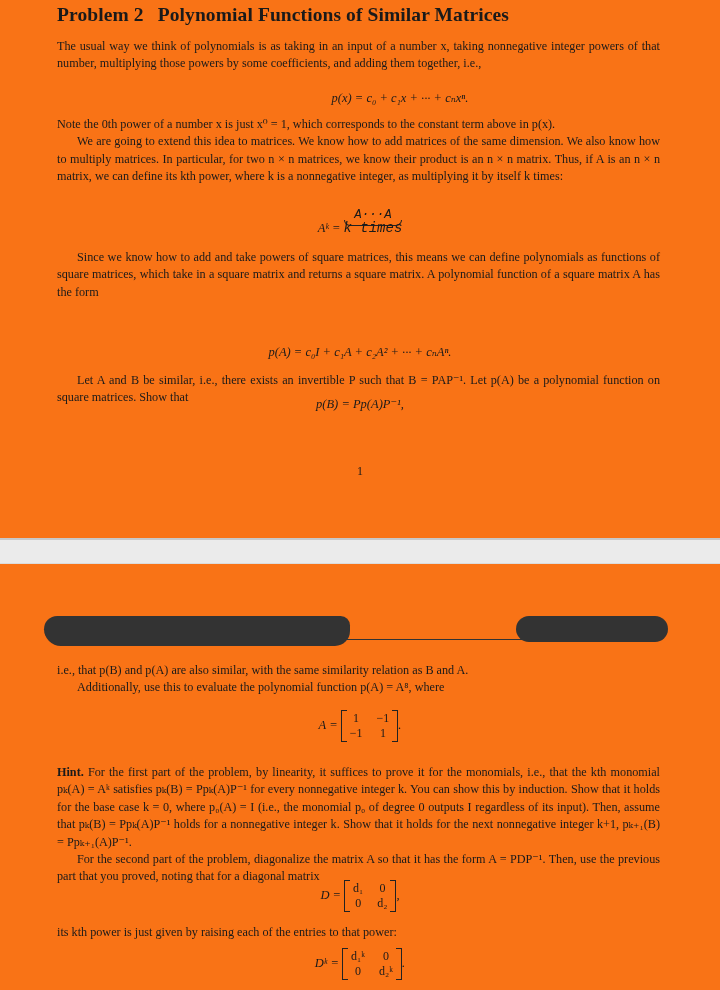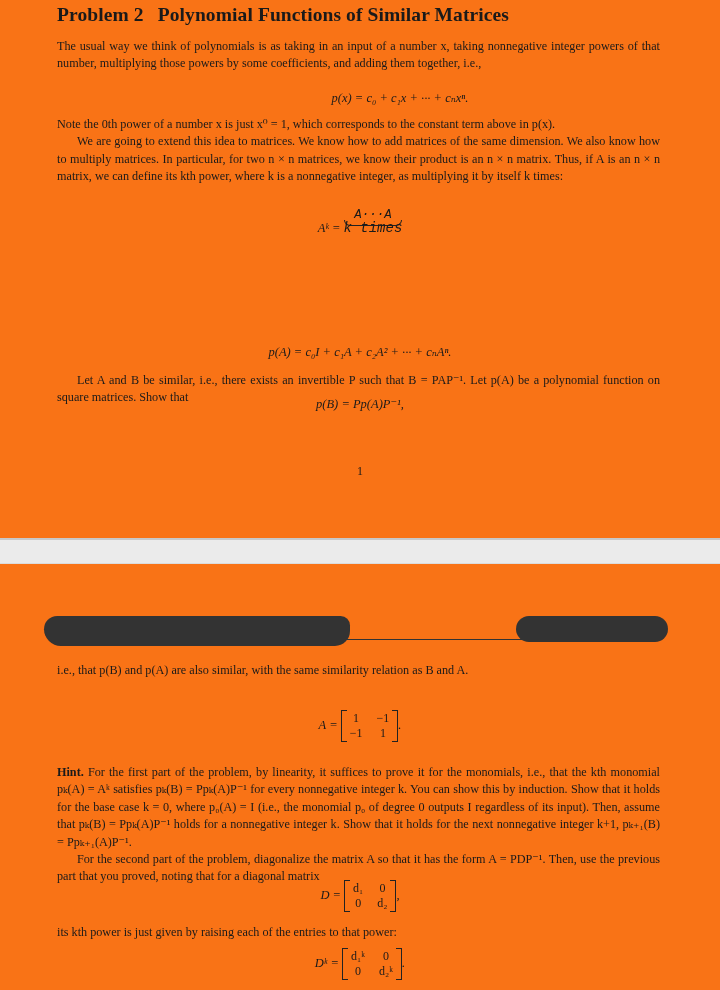--- a/index.html
+++ b/index.html
@@ -49,20 +49,21 @@
 
   <div class="eq" style="top:208px;">
     <span>Aᵏ =</span>
     <span class="underbrace">
       <span>A···A</span><span class="curve"></span>
       <span class="brace">k times</span>
     </span>
   </div>
 
   <div class="content" style="top:249px;">
+    <p class="indent">Since we know how to add and take powers of square matrices, this means we can define polynomials as functions of square matrices, which take in a square matrix and returns a square matrix. A polynomial function of a square matrix A has the form</p>
   </div>
 
   <div class="eq" style="top:344px;">p(A) = c₀I + c₁A + c₂A² + ··· + cₙAⁿ.</div>
 
   <div class="content" style="top:372px;">
     <p class="indent">Let A and B be similar, i.e., there exists an invertible P such that B = PAP⁻¹. Let p(A) be a polynomial function on square matrices. Show that</p>
   </div>
 
   <div class="eq" style="top:396px;">p(B) = Pp(A)P⁻¹,</div>
 
@@ -71,20 +72,21 @@
 
 <div class="gap"></div>
 
 <div class="page page2">
   <div class="redact" style="left:44px; top:52px; width:306px; height:30px; border-radius:14px 10px 16px 18px;"></div>
   <div style="position:absolute; left:340px; top:75px; width:320px; height:1px; background:#333;"></div>
   <div class="redact" style="left:516px; top:52px; width:152px; height:26px; border-radius:14px;"></div>
 
   <div class="content" style="top:98px;">
     <p>i.e., that p(B) and p(A) are also similar, with the same similarity relation as B and A.</p>
+    <p class="indent">Additionally, use this to evaluate the polynomial function p(A) = A⁸, where</p>
   </div>
 
   <div class="eq" style="top:146px;">
     <span>A =</span>
     <span class="matrix">
       <span class="bracket l"></span>
       <span class="mgrid">
         <span>1</span>
         <span>−1</span>
         <span>−1</span>

